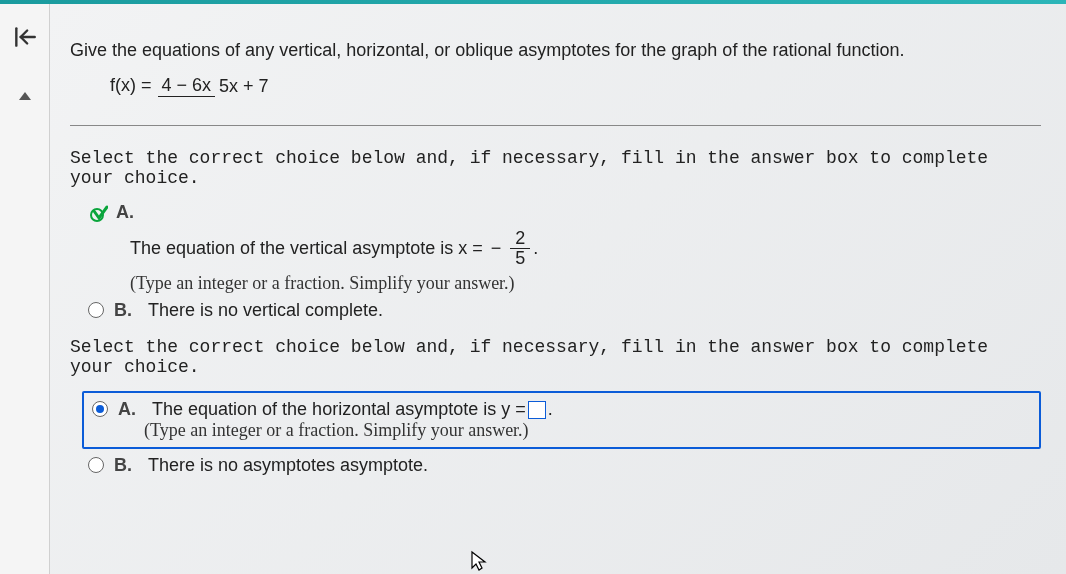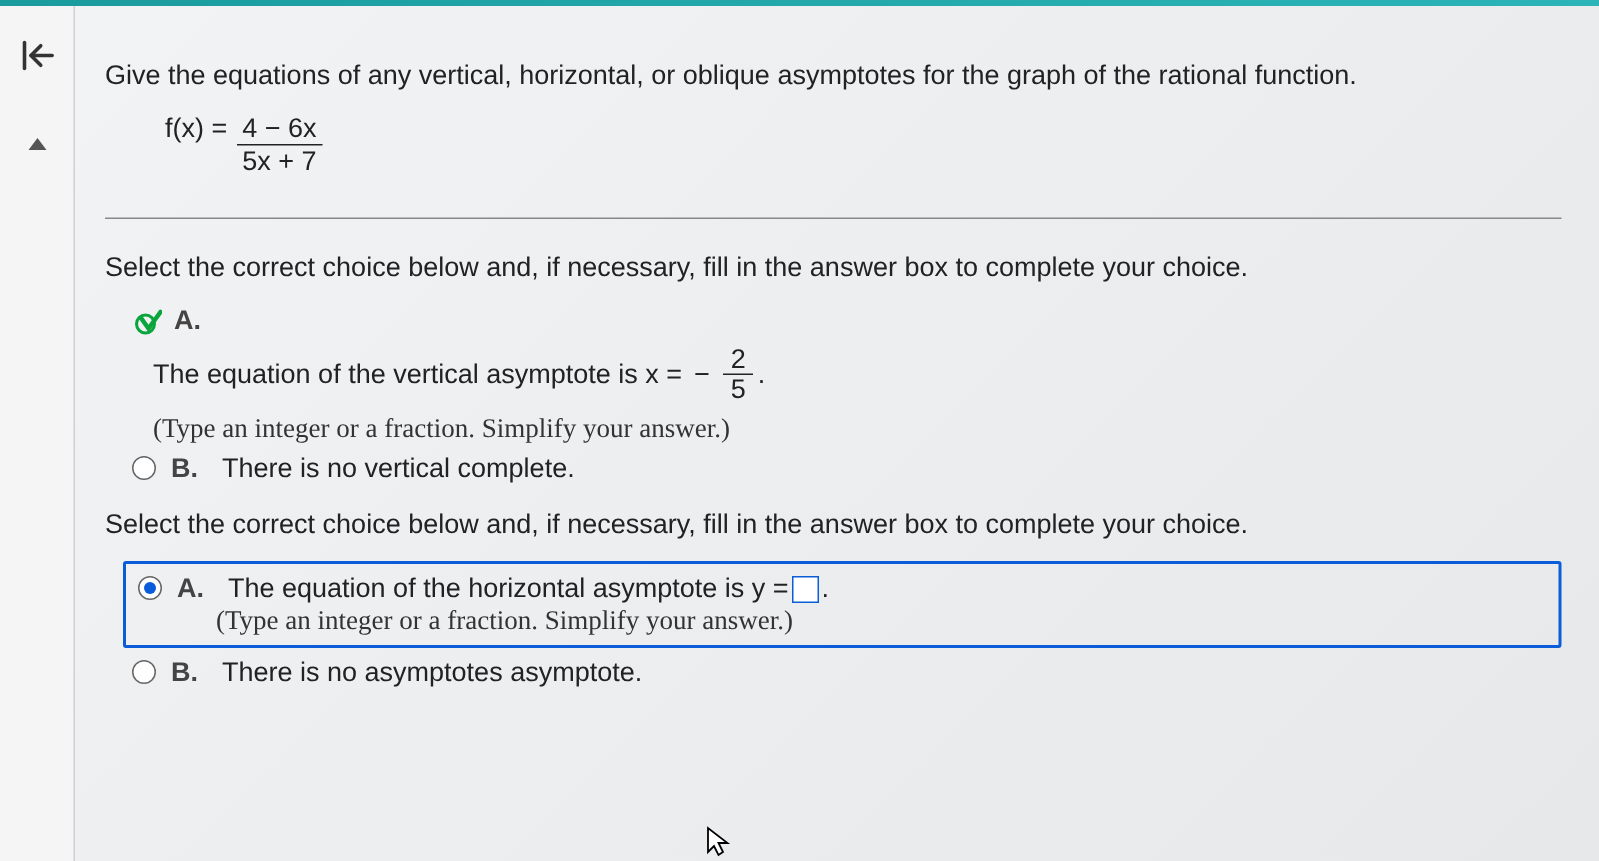--- a/index.html
+++ b/index.html
@@ -39,33 +39,33 @@
     color: #222;
   }
   .formula-row {
     margin: 14px 0 28px 40px;
     display: flex;
     align-items: flex-start;
   }
   .fx { font-size: 18px; }
   .frac {
     display: inline-flex;
-    flex-direction: column;
+    flex-direction: row;
     align-items: center;
     margin-left: 6px;
     line-height: 1.15;
   }
   .frac .num { border-bottom: 1.5px solid #222; padding: 0 4px; }
   .frac .den { padding: 0 4px; }
   .hr {
     border: none;
     border-top: 1px solid #888;
     margin: 10px 0 22px 0;
   }
-  .instr { margin-bottom: 14px; }
+  .instr { margin-bottom: 14px; font-family: Liberation Mono, monospace; }
   .choice-row {
     display: flex;
     align-items: flex-start;
     margin: 6px 0 6px 18px;
     gap: 10px;
   }
   .radio-mark {
     width: 16px; height: 16px;
     border: 1.5px solid #666;
     border-radius: 50%;
@@ -84,21 +84,21 @@
   }
   .check-mark {
     width: 18px; height:18px;
     flex-shrink:0;
     margin-top:2px;
     position:relative;
   }
   .opt-letter { font-weight: bold; margin-right: 6px; color:#444;}
   .opt-body { flex:1; }
   .sub {
-    margin-left: 32px;
+    margin-left: 60px;
     margin-top: 4px;
     margin-bottom: 6px;
   }
   .inline-frac {
     display: inline-flex;
     flex-direction: column;
     align-items: center;
     vertical-align: middle;
     line-height: 1.05;
     margin: 0 3px;

